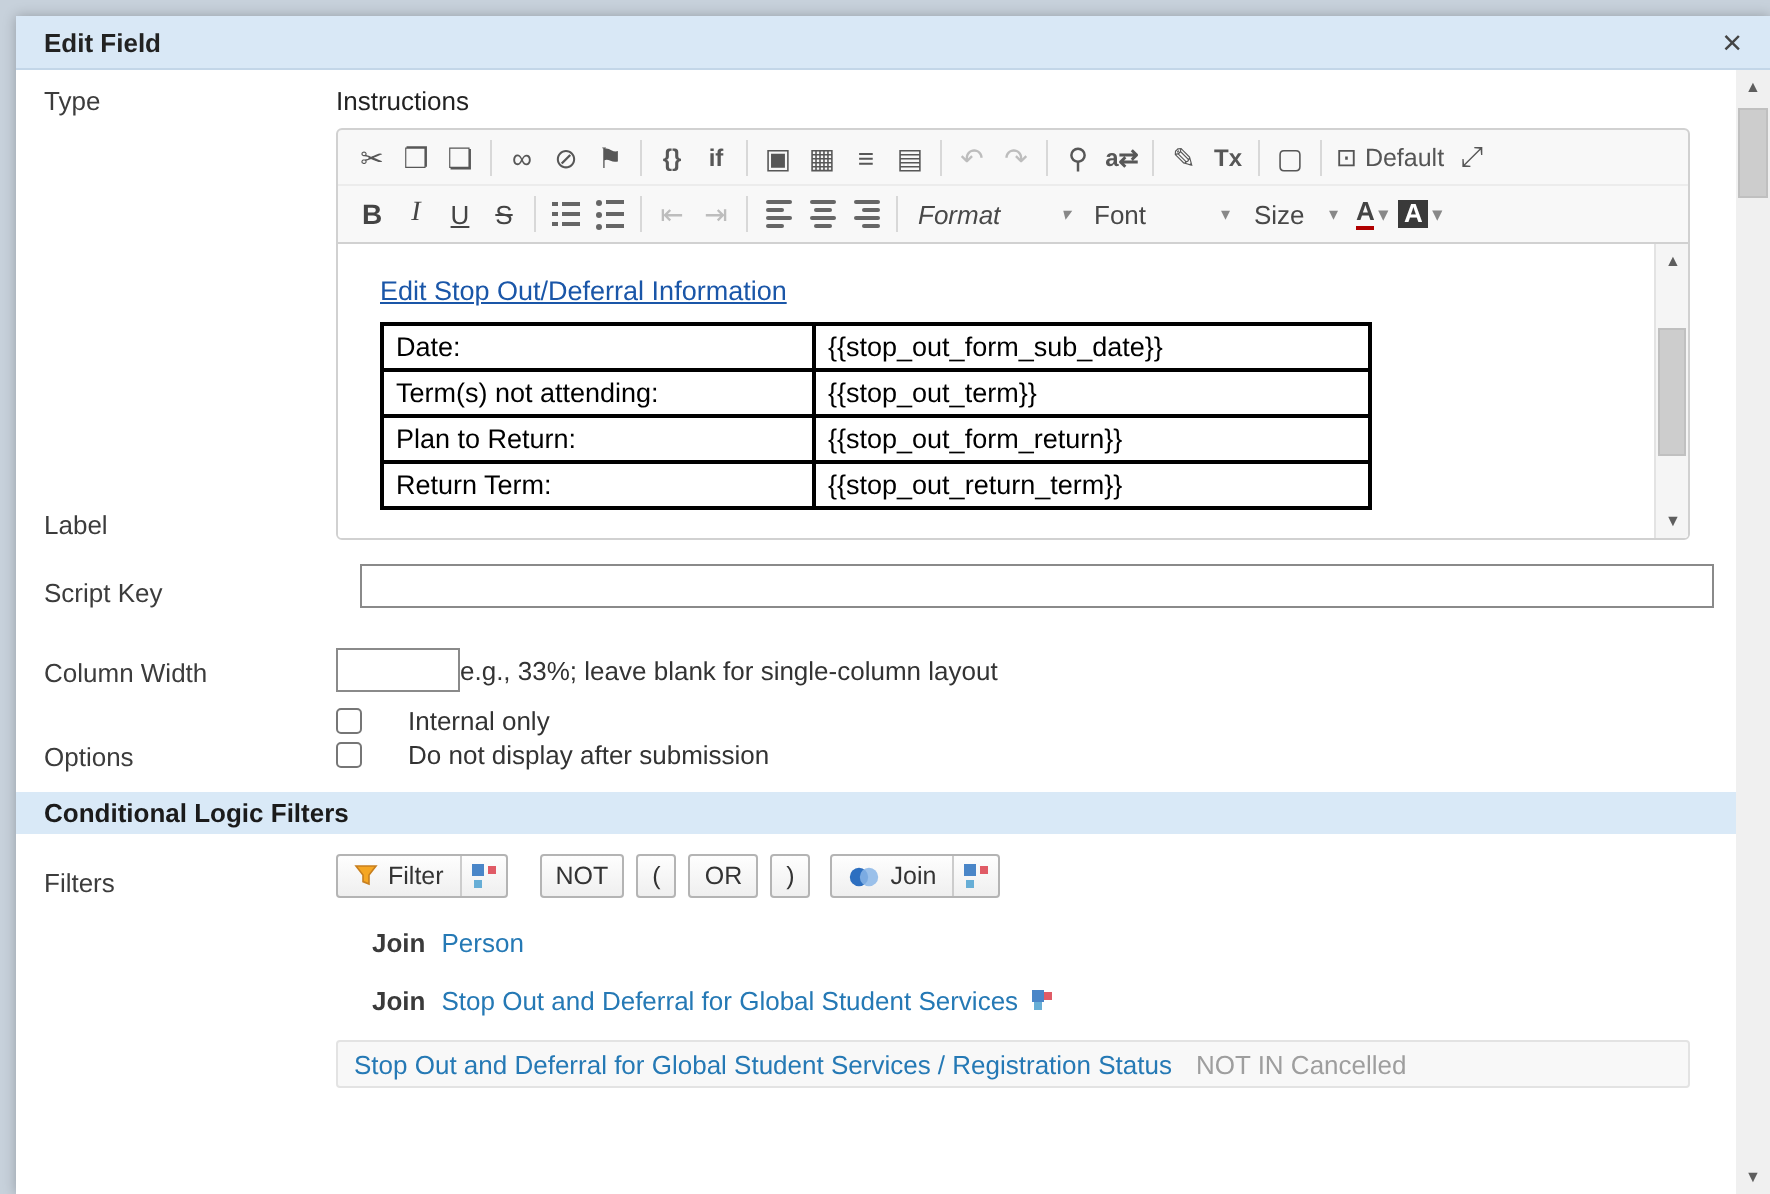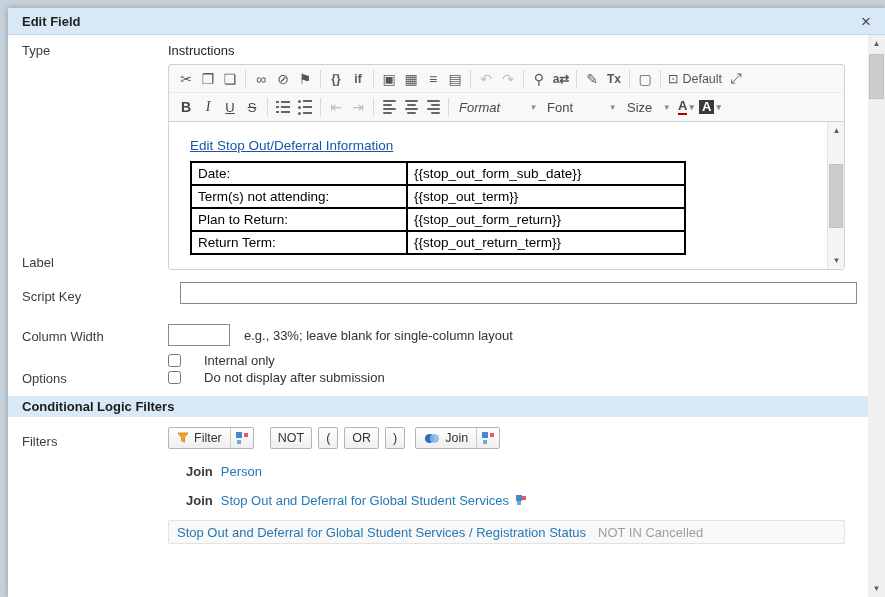--- a/index.html
+++ b/index.html
@@ -39,21 +39,21 @@
   .row-label { margin-bottom:12px; }
   .row-script { margin-bottom:20px;gap:12px; }
   .row-colw { margin-bottom:6px; align-items:center; }
   .row-layout { margin-bottom:6px; align-items:center; }
   .row-options { margin-bottom:8px; }
   .row-filters { margin-bottom:14px; }
 
   input[type=text] { border:1px solid #8a8a8a; height:22px; padding:2px 4px; font:13px "Liberation Sans",sans-serif; }
   .script-input { width:677px; }
   .colw-input { width:62px; }
-  .hint { margin-left:14px; color:#333; }
+  .hint { color:#333; }
   select { height:22px; font:13px "Liberation Sans",sans-serif; width:76px; }
   .opt-line { display:flex; align-items:center; gap:23px; height:17px; }
   .opt-line input { margin:0; width:13px; height:13px; }
 
   
   .cke { width:677px; border:1px solid #d1d1d1; border-radius:3px; background:#f8f8f8; overflow:hidden; }
   .tb-row { display:flex; align-items:center; padding:2px 6px; height:28px; }
   .tb-row.first { border-bottom:1px solid #ececec; }
   .tb-btn { display:inline-flex; align-items:center; justify-content:center; min-width:22px;
             height:22px; padding:0 2px; color:#575757; font-size:14px; border-radius:2px; cursor:pointer; }

